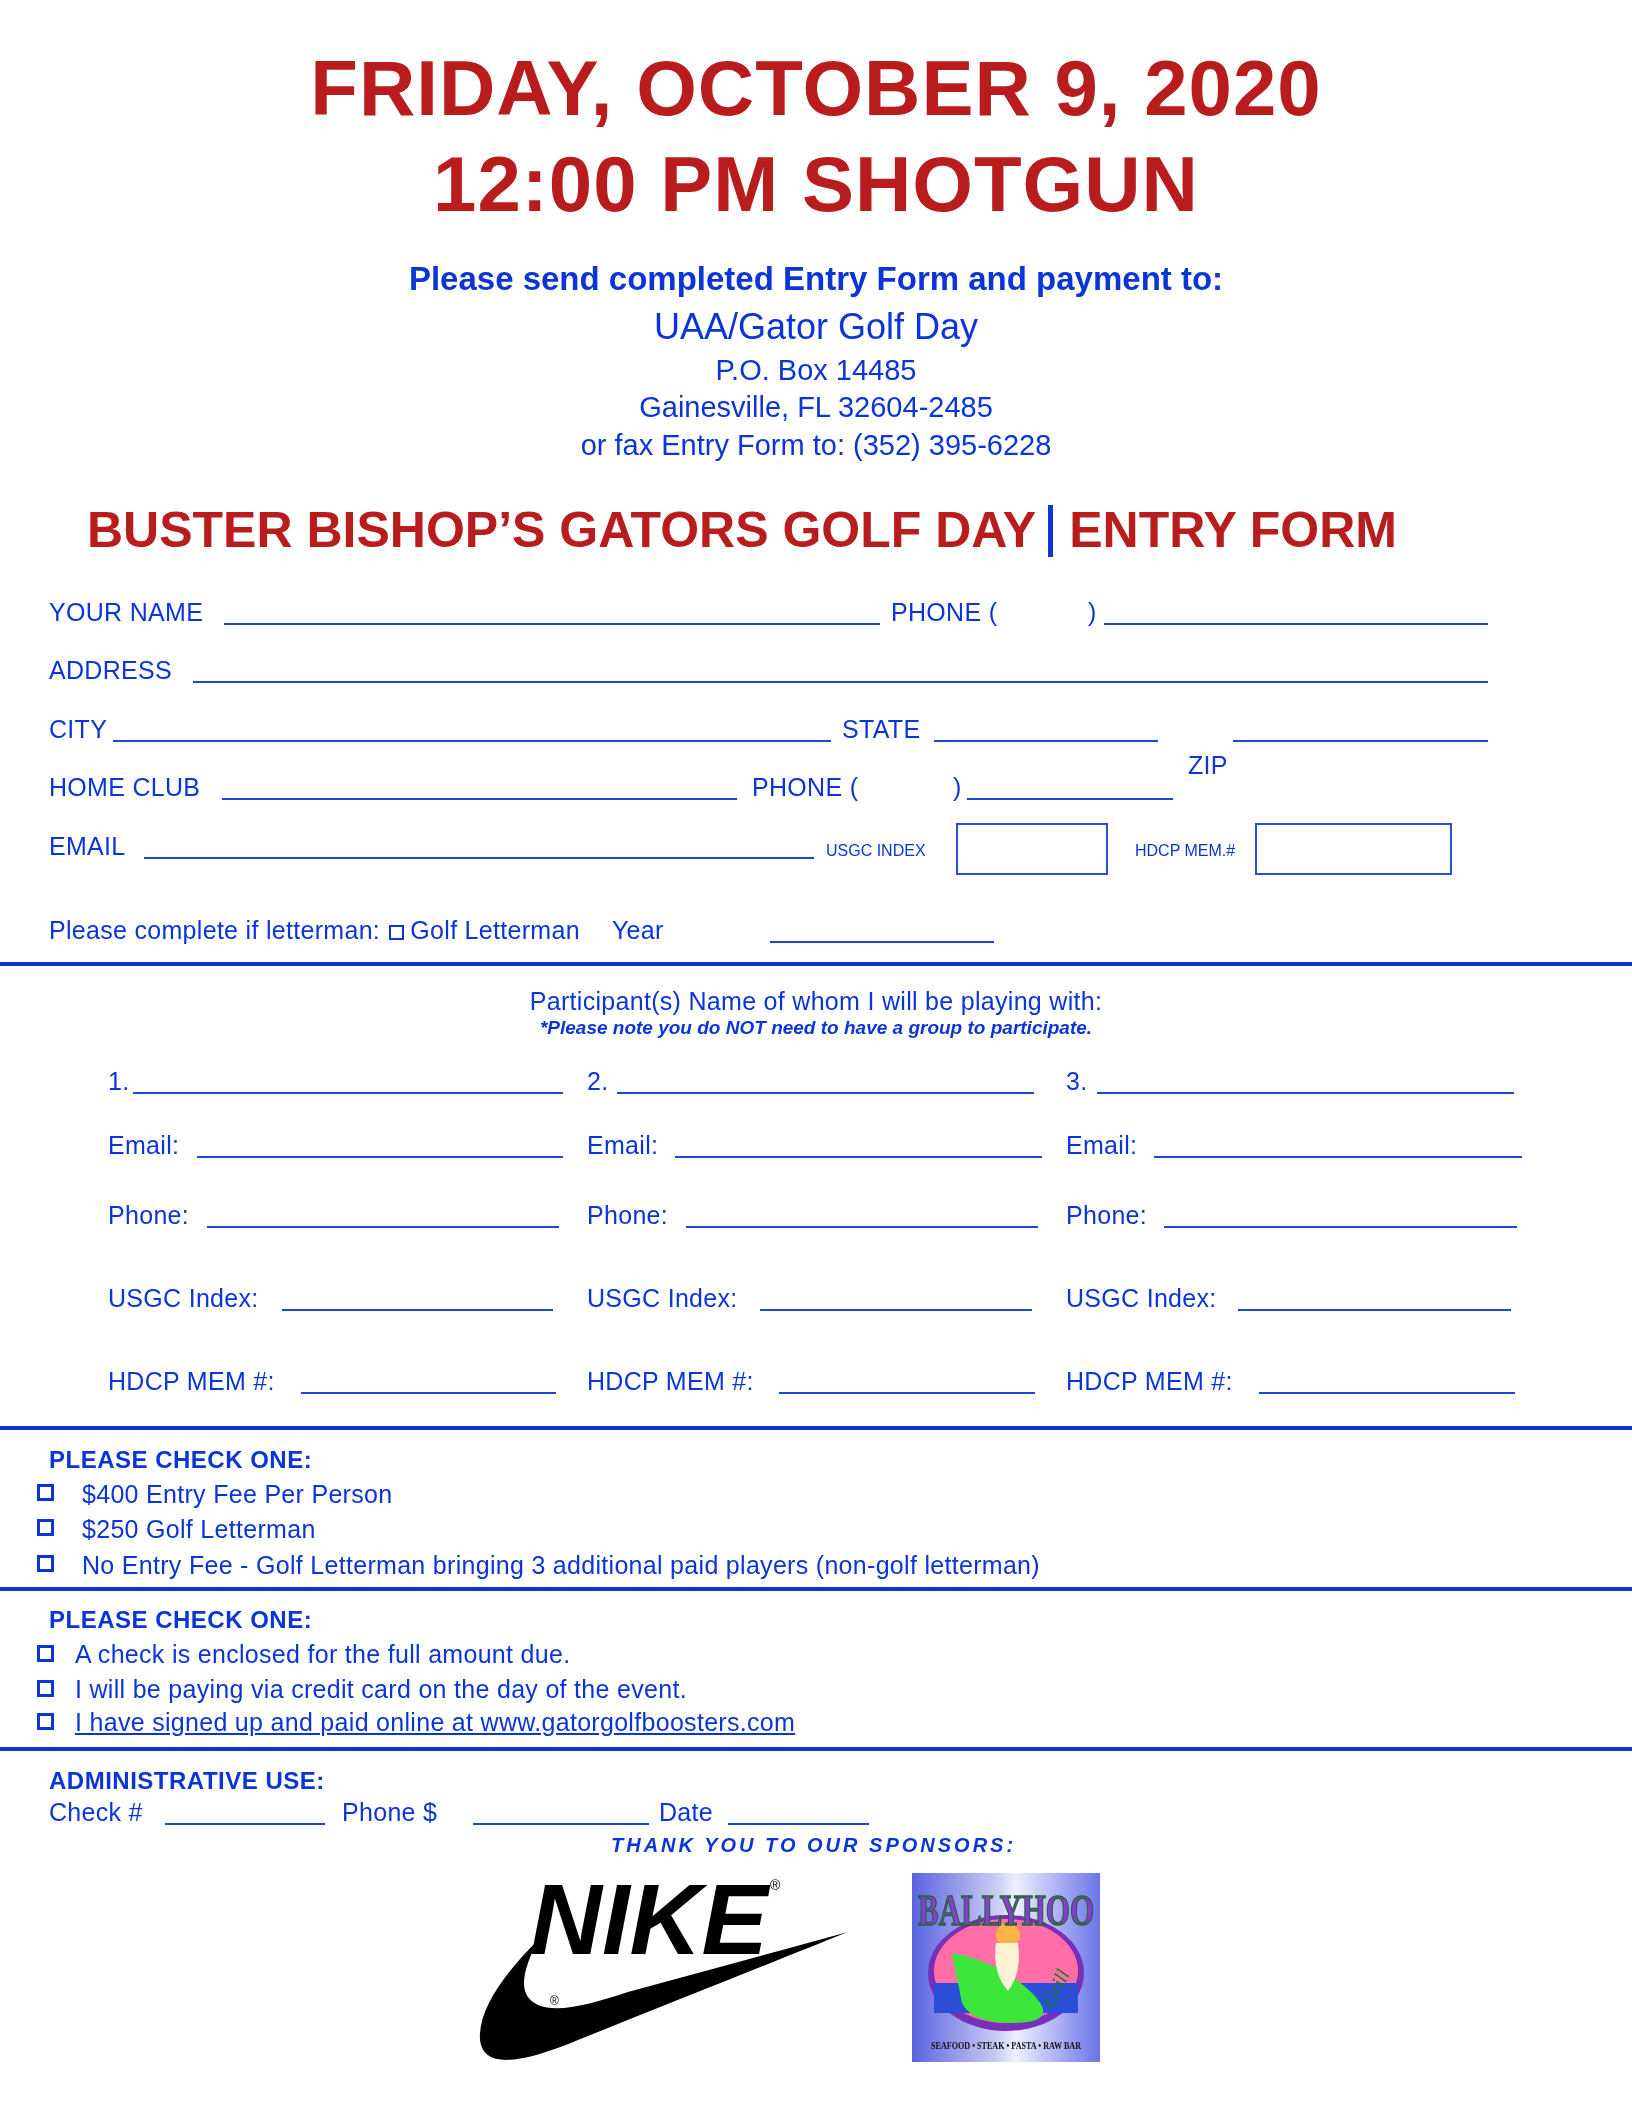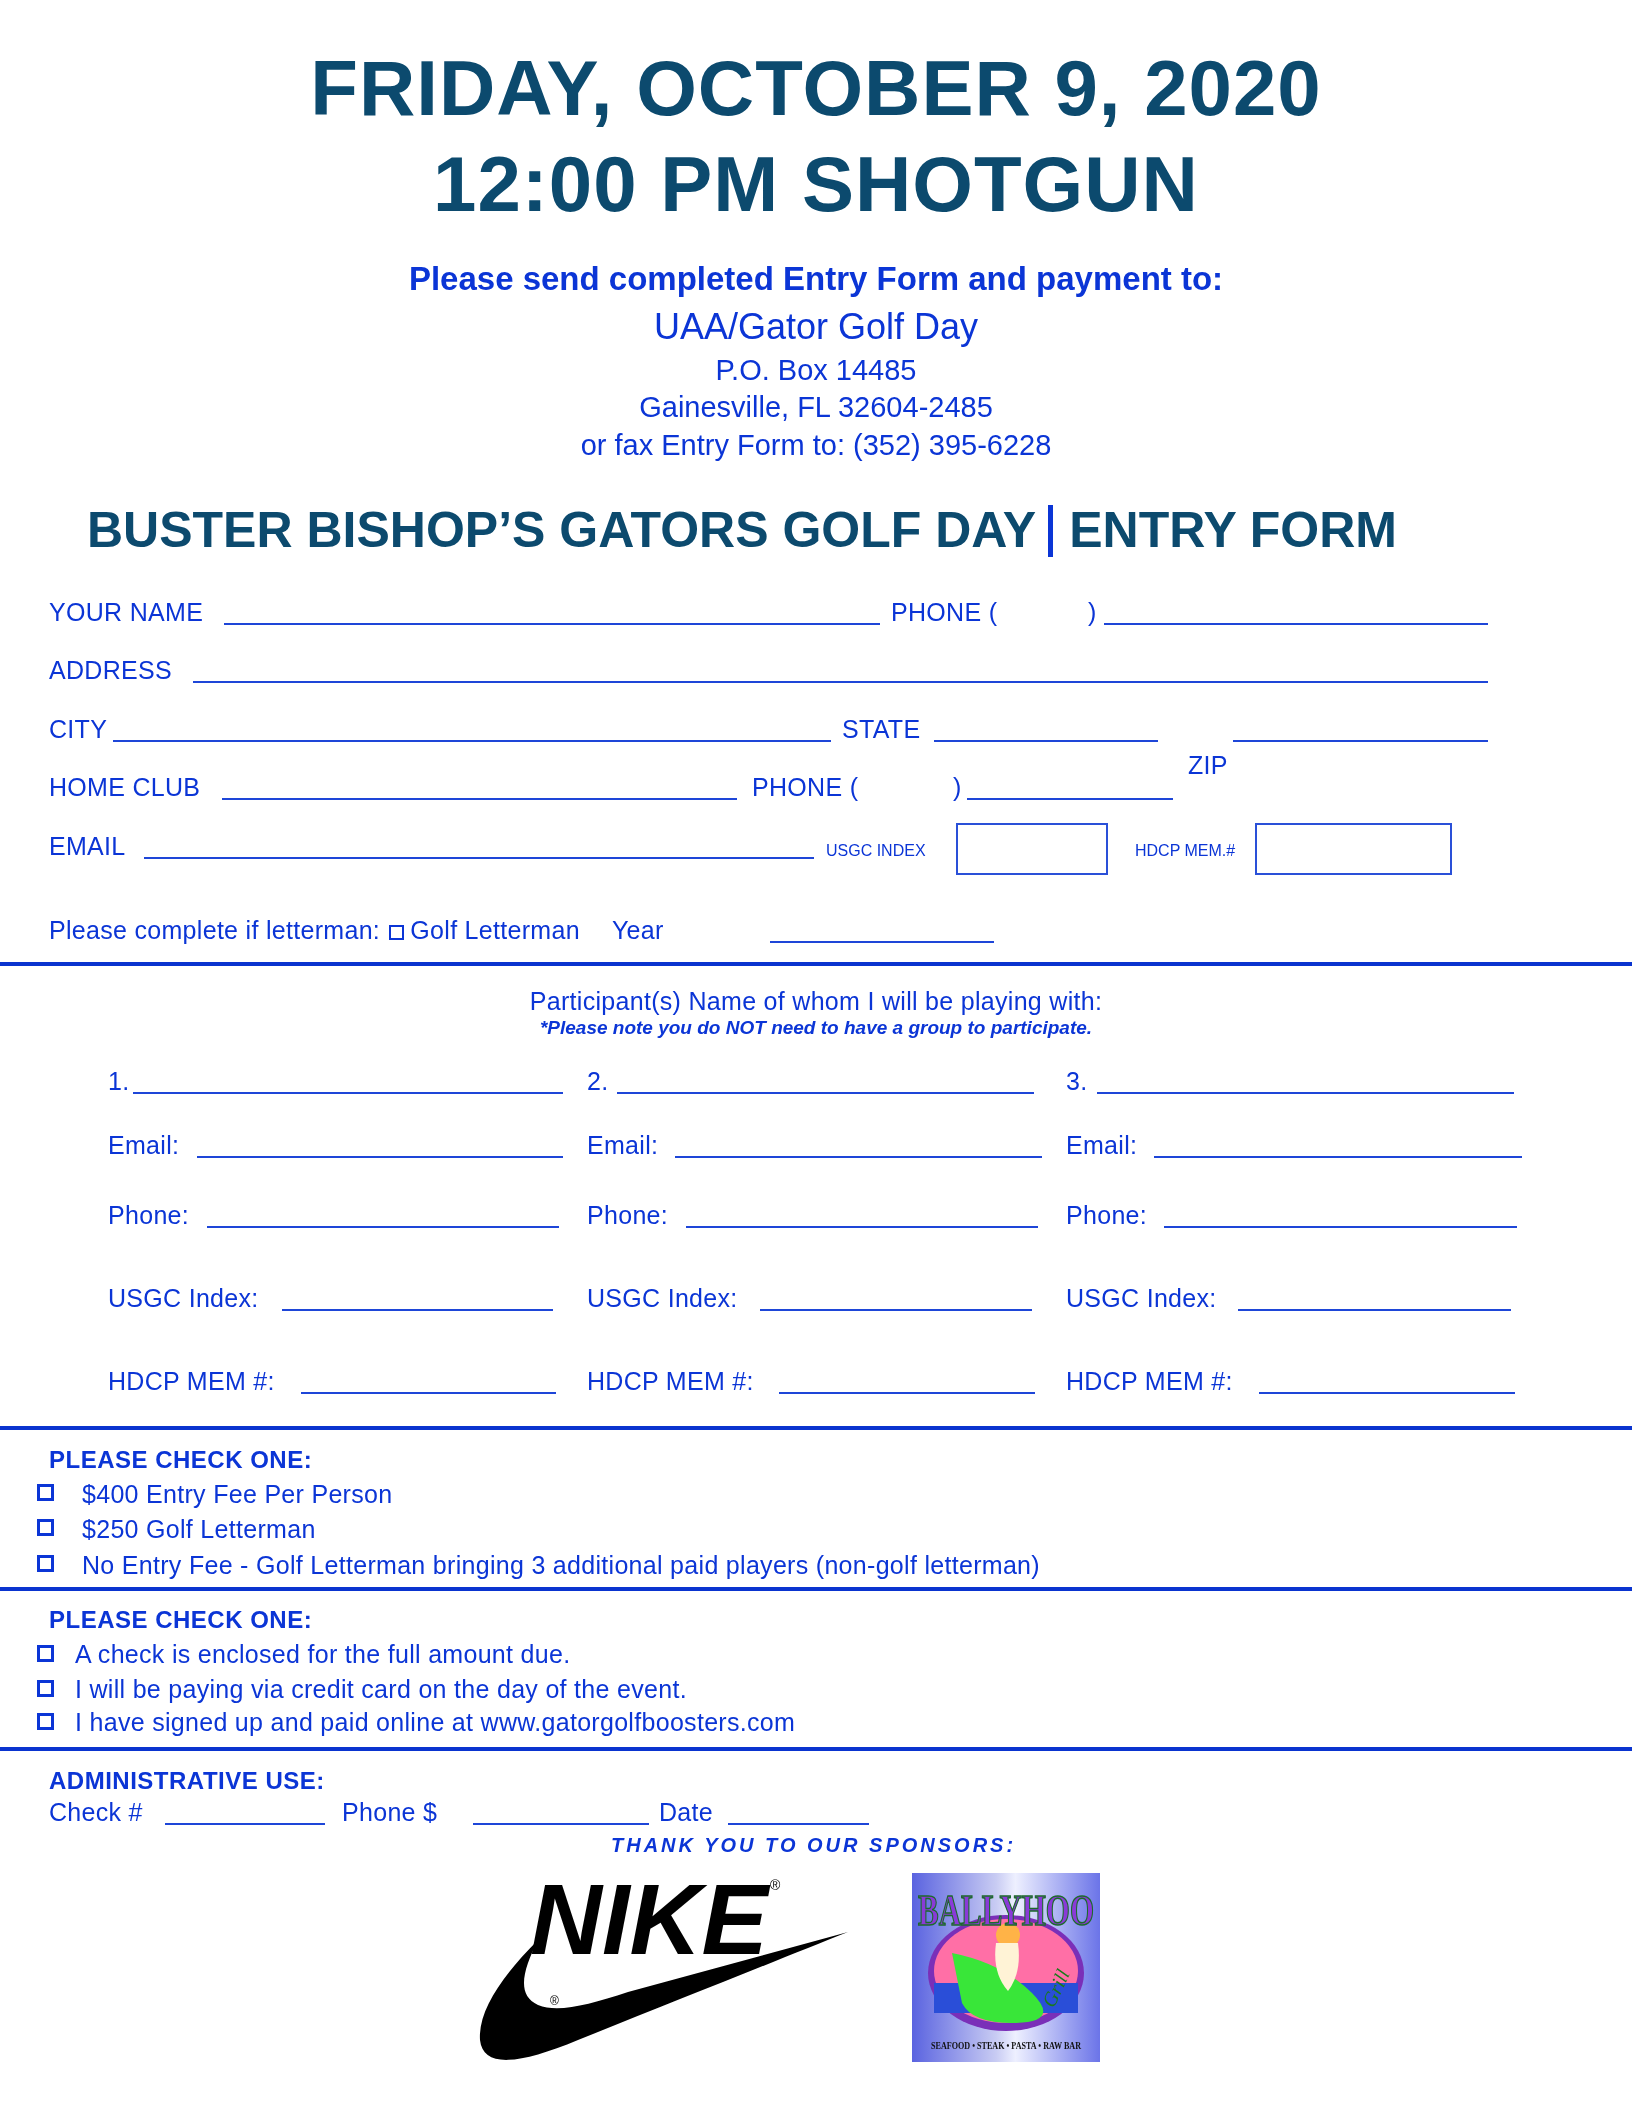--- a/index.html
+++ b/index.html
@@ -1,19 +1,19 @@
 <!DOCTYPE html>
 <html><head>
 <meta charset="utf-8">
 <style>
   html, body { margin:0; padding:0; background:#ffffff; }
   body { width:1632px; height:2112px; position:relative; overflow:hidden;
          font-family:"Liberation Sans", "DejaVu Sans", sans-serif; color:#0b35d6; }
   .abs { position:absolute; white-space:nowrap; }
-  .red { color:#0c4a6e; }
+  .red { color:#b91c1c; }
   .blue { color:#0b35d6; }
   .title { font-weight:bold; font-size:78px; line-height:1; left:0; width:1632px; text-align:center; letter-spacing:1px; }
   .center { left:0; width:1632px; text-align:center; }
   .lbl { font-size:25px; line-height:30px; letter-spacing:0.3px; }
   .small-lbl { font-size:16px; line-height:20px; }
   .uline { position:absolute; height:2px; background:#1e46d8; }
   .divider { position:absolute; left:0; width:1632px; height:4px; background:#0a34cf; }
   .box { position:absolute; border:2px solid #2a50d8; box-sizing:border-box; }
   .cb { position:absolute; width:17px; height:17px; border:3px solid #0b35d6; box-sizing:border-box; }
   .cb-inline { display:inline-block; width:15px; height:15px; border:2px solid #0b35d6; box-sizing:border-box; vertical-align:-1px; margin:0 6px 0 2px; }
@@ -123,21 +123,21 @@
 <div class="abs lbl" style="left:82px; top:1550px;">No Entry Fee - Golf Letterman bringing 3 additional paid players (non-golf letterman)</div>
 
 <div class="divider" style="top:1587px;"></div>
 
 <div class="abs hdr" style="left:49px; top:1606px;">PLEASE CHECK ONE:</div>
 <div class="cb" style="left:37px; top:1645px;"></div>
 <div class="abs lbl" style="left:75px; top:1639px;">A check is enclosed for the full amount due.</div>
 <div class="cb" style="left:37px; top:1680px;"></div>
 <div class="abs lbl" style="left:75px; top:1674px;">I will be paying via credit card on the day of the event.</div>
 <div class="cb" style="left:37px; top:1713px;"></div>
-<div class="abs lbl" style="left:75px; top:1707px;">I have signed up and paid online at www.gatorgolfboosters.com</div>
+<div class="abs lbl" style="left:75px; top:1707px;text-decoration:underline;">I have signed up and paid online at www.gatorgolfboosters.com</div>
 
 <div class="divider" style="top:1747px;"></div>
 
 <div class="abs hdr" style="left:49px; top:1767px;">ADMINISTRATIVE USE:</div>
 <div class="abs lbl" style="left:49px; top:1797px;">Check #</div>
 <div class="uline" style="left:165px; top:1823px; width:160px;"></div>
 <div class="abs lbl" style="left:342px; top:1797px;">Phone $</div>
 <div class="uline" style="left:473px; top:1823px; width:176px;"></div>
 <div class="abs lbl" style="left:659px; top:1797px;">Date</div>
 <div class="uline" style="left:728px; top:1823px; width:141px;"></div>

